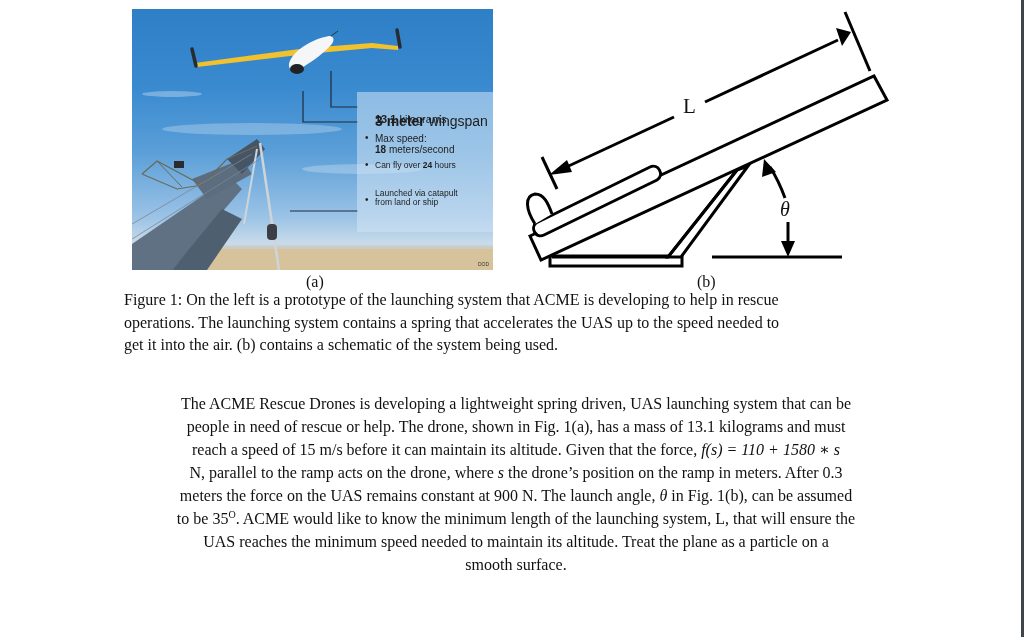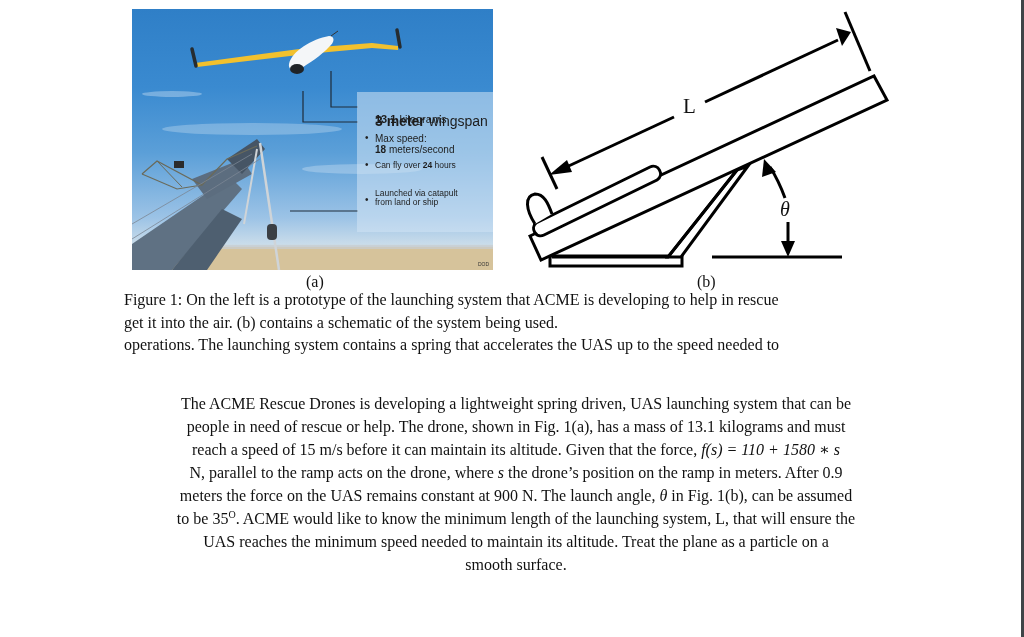--- a/index.html
+++ b/index.html
@@ -158,26 +158,26 @@
     <polygon points="264,159 262,177 276,172" fill="#000"></polygon>
     <polygon points="288,257 281,241 295,241" fill="#000"></polygon>
   </svg>
   <div class="sub-label" style="left:183px;top:98px;font-size:21px;">L</div>
   <div class="sub-label" style="left:280px;top:201px;font-size:20px;font-style:italic;">θ</div>
 </div>
 <div class="sub-label" style="left:697px;top:274px;">(b)</div>
 
 <div class="caption">
   <span class="line">Figure 1: On the left is a prototype of the launching system that ACME is developing to help in rescue</span>
+  <span class="line">operations.  The launching system contains a spring that accelerates the UAS up to the speed needed to</span>
   <span class="line">get it into the air.  (b) contains a schematic of the system being used.</span>
-  <span class="line">operations.  The launching system contains a spring that accelerates the UAS up to the speed needed to</span>
 </div>
 
 <div class="problem">
   <span class="line"><span>The ACME Rescue Drones is developing a lightweight spring driven, UAS launching system that can be</span></span>
   <span class="line"><span>people in need of rescue or help.  The drone, shown in Fig. 1(a), has a mass of 13.1 kilograms and must</span></span>
   <span class="line"><span>reach a speed of 15 m/s before it can maintain its altitude.  Given that the force, </span><span class="math">f(s) = 110 + 1580 ∗ s</span></span>
-  <span class="line"><span>N, parallel to the ramp acts on the drone, where </span><span class="math">s</span><span> the drone’s position on the ramp in meters.  After 0.9</span></span>
+  <span class="line"><span>N, parallel to the ramp acts on the drone, where </span><span class="math">s</span><span> the drone’s position on the ramp in meters.  After 0.3</span></span>
   <span class="line"><span>meters the force on the UAS remains constant at 900 N.  The launch angle, </span><span class="math">θ</span><span> in Fig. 1(b), can be assumed</span></span>
   <span class="line"><span>to be 35</span><sup>O</sup><span>. ACME would like to know the minimum length of the launching system, L, that will ensure the</span></span>
   <span class="line"><span>UAS reaches the minimum speed needed to maintain its altitude.  Treat the plane as a particle on a</span></span>
   <span class="line"><span>smooth surface.</span></span>
 </div>
 
 </body></html>

